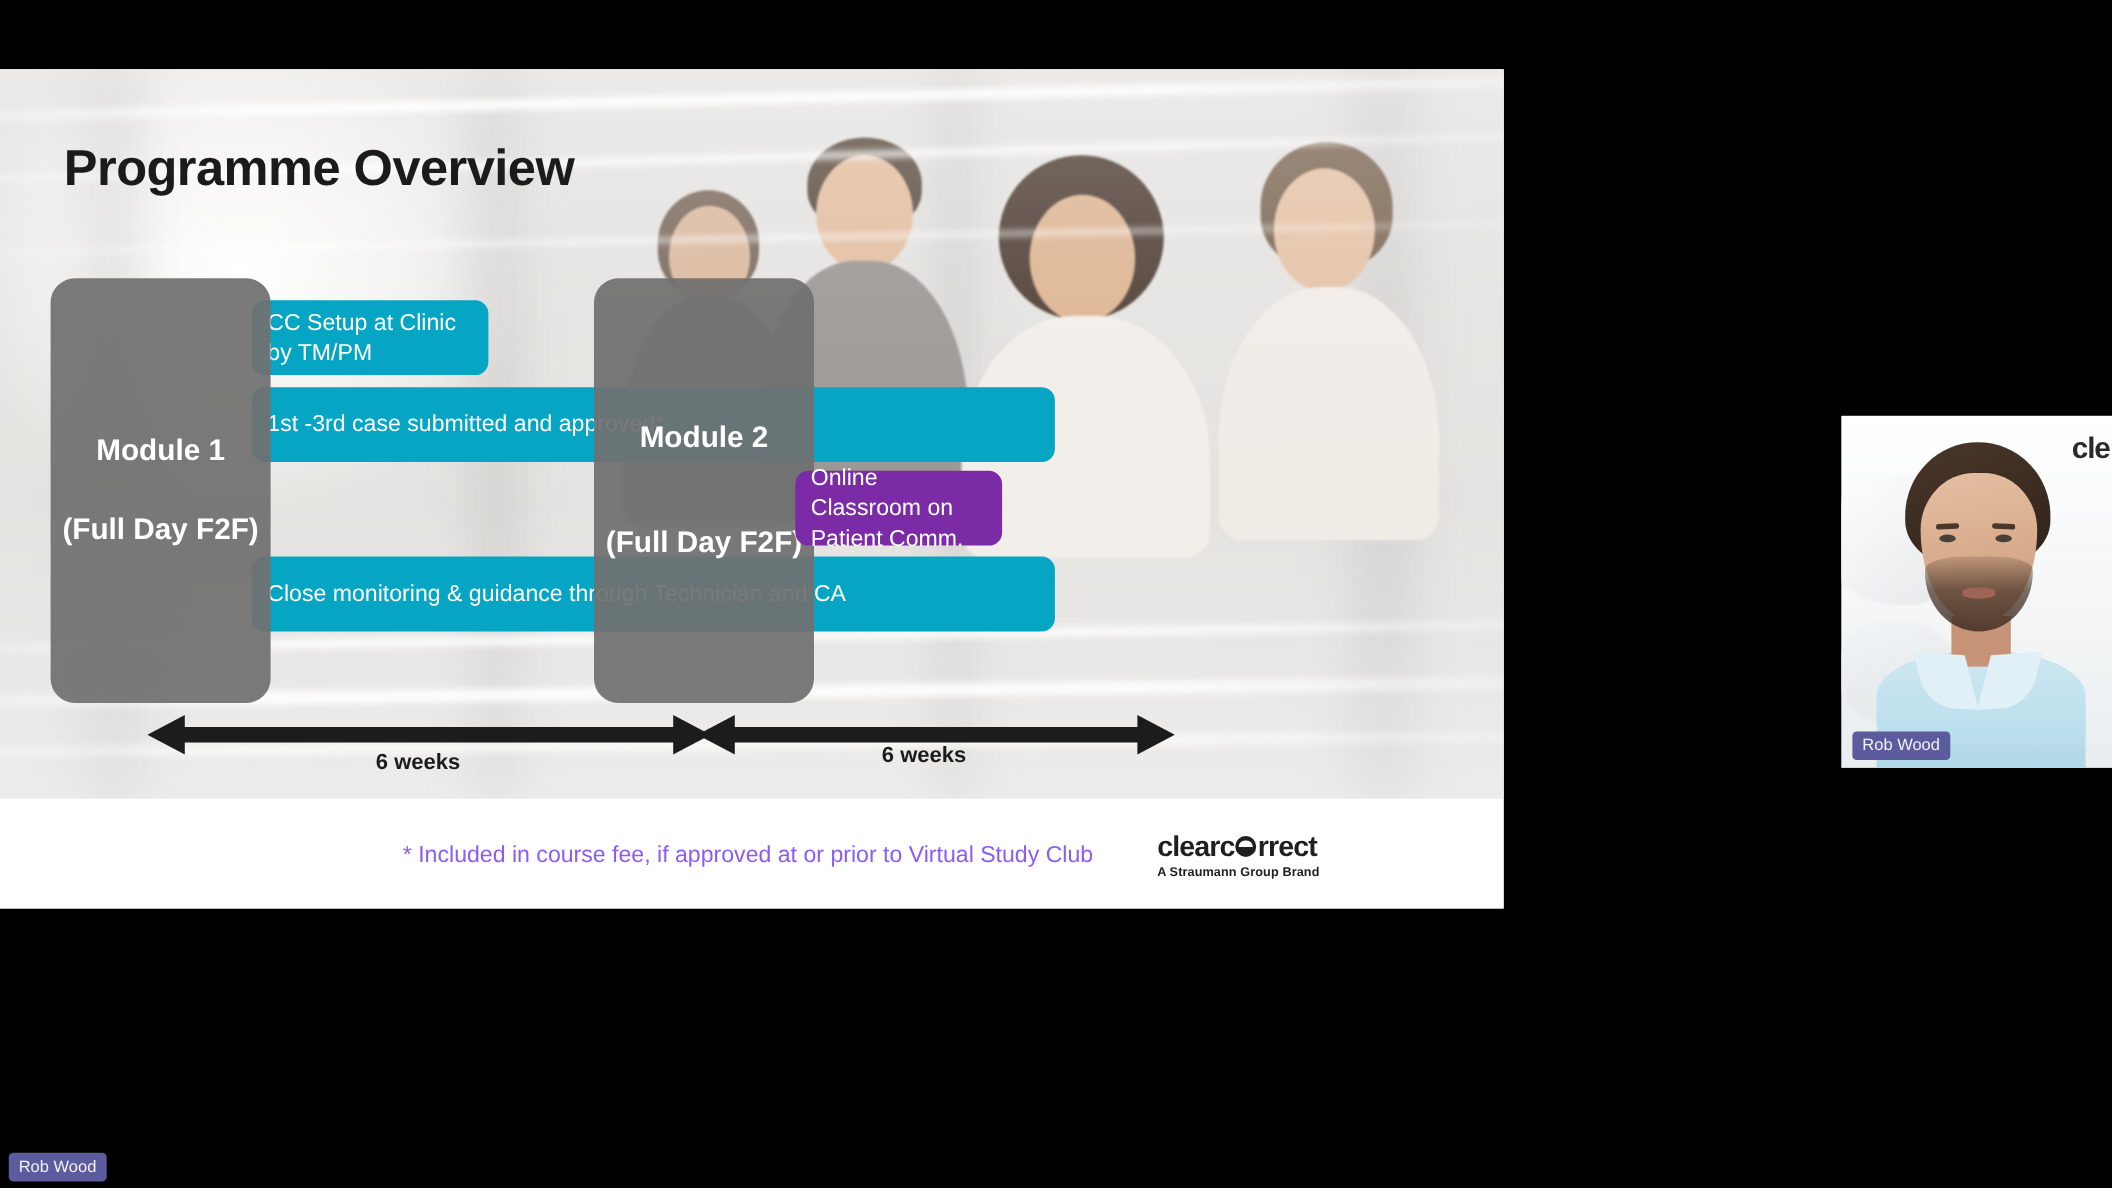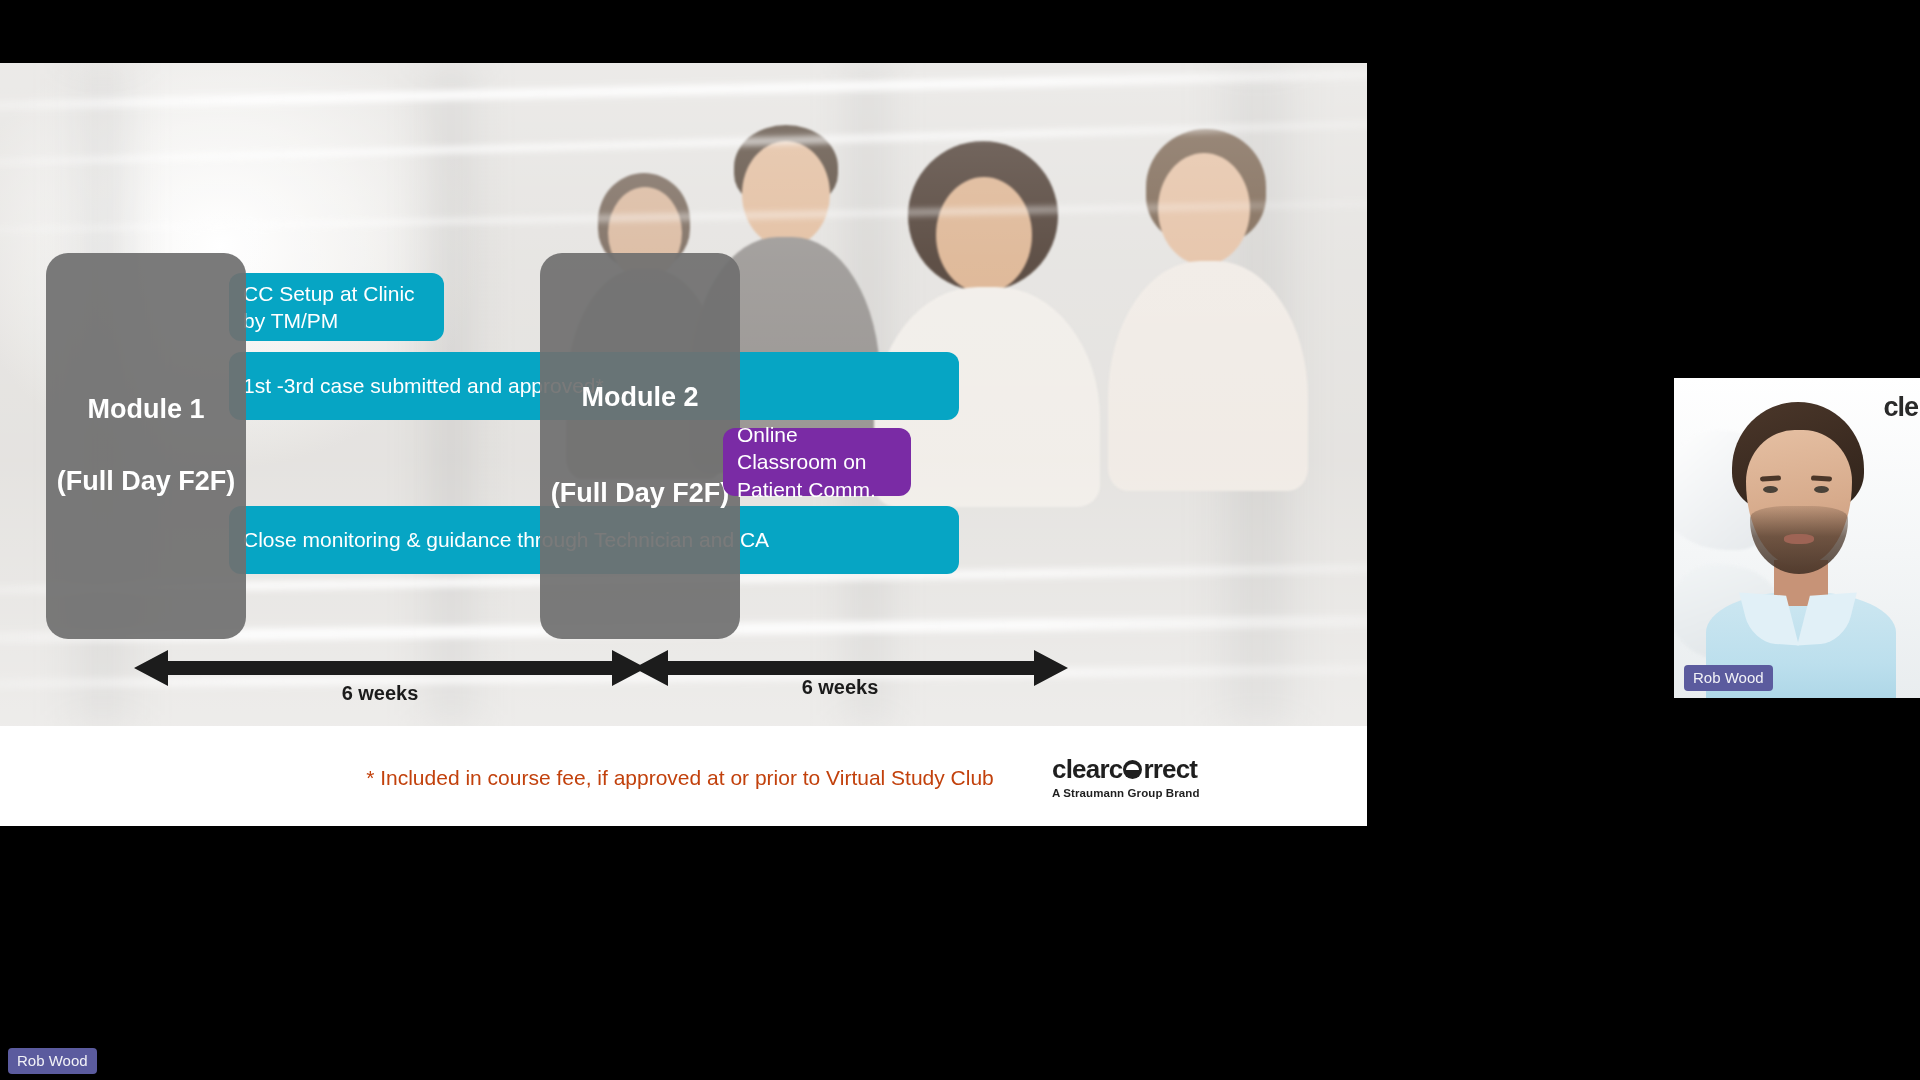--- a/index.html
+++ b/index.html
@@ -120,21 +120,21 @@
   #wk2-label { left: 760px; width: 160px; top: 38px; }
 
   
   #footer {
     position: absolute; left: 0; top: 663px; width: 1367px; height: 100px;
     background: #ffffff;
   }
   #footnote {
     position: absolute; left: 300px; top: 40px;
     width: 760px; text-align: center;
-    font-size: 21px; color: #c2410c;
+    font-size: 21px; color: #8b5cf6;
   }
   #logo { position: absolute; left: 1052px; top: 30px; text-align: left; }
   #logo-word {
     font-size: 26px; font-weight: 700; letter-spacing: -.8px;
     color: #1f1f1f; line-height: 1; display: flex; align-items: center;
   }
   #logo-o {
     display: inline-block; width: 19px; height: 19px; border-radius: 50%;
     background: #1f1f1f; position: relative; margin: 0 1px;
   }
@@ -273,20 +273,21 @@
 
       <div class="streak s1"></div>
       <div class="streak s2"></div>
       <div class="streak s3"></div>
       <div class="streak s4"></div>
       <div class="streak s5"></div>
       <div class="streak s6"></div>
       <div class="veil"></div>
     </div>
 
+    <div id="slide-title">Programme Overview</div>
 
     <div class="bar cyan" id="bar-setup">
       <span>CC Setup at Clinic by TM/PM</span>
     </div>
     <div class="bar cyan" id="bar-case">
       <span>1st -3rd case submitted and approved*</span>
     </div>
     <div class="bar cyan" id="bar-monitor">
       <span>Close monitoring &amp; guidance through Technician and CA</span>
     </div>

